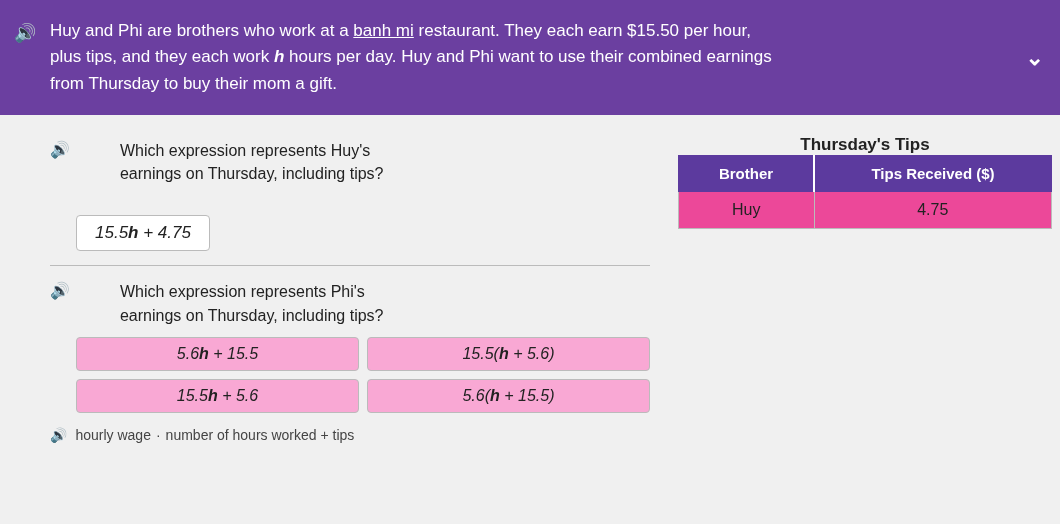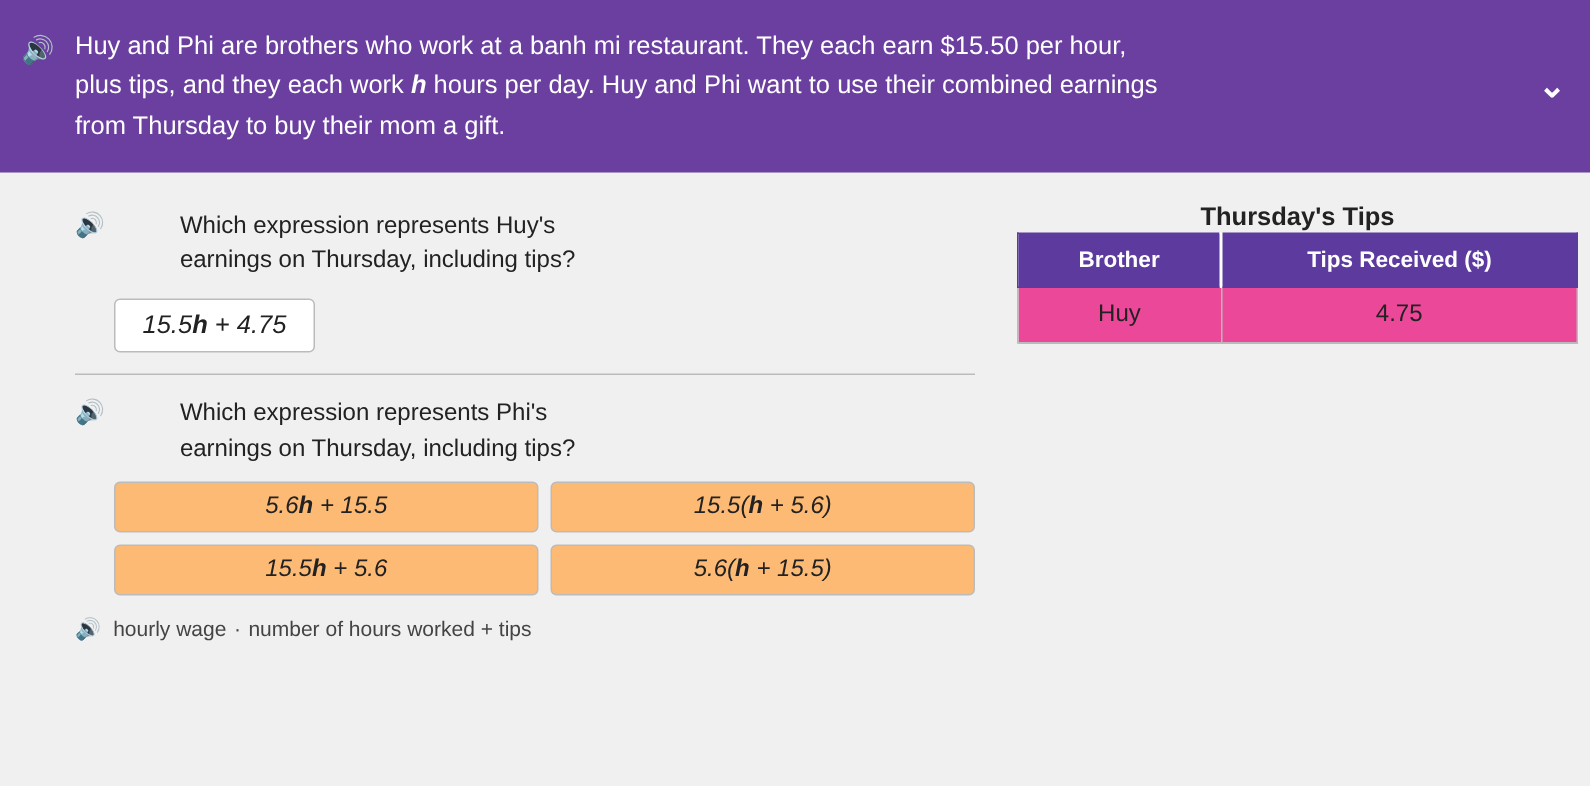--- a/index.html
+++ b/index.html
@@ -28,20 +28,21 @@
     .top-banner .chevron-down {
       position: absolute;
       right: 16px;
       top: 50%;
       transform: translateY(-50%);
       color: white;
       font-size: 22px;
       font-weight: bold;
     }
     .underline {
+      text-decoration: underline;
     }
     .italic {
       font-style: italic;
       font-weight: bold;
     }
     .main-content {
       display: flex;
       background: #f0f0f0;
       height: calc(524px - 110px);
       padding: 0;
@@ -76,41 +77,41 @@
       color: #222;
       line-height: 1.45;
       margin-left: 40px;
     }
     .answer-box {
       background: white;
       border: 1.5px solid #bbb;
       border-radius: 4px;
       padding: 7px 18px;
       font-size: 17px;
-      margin-top: 8px;
+      margin-top: 24px;
       margin-left: 26px;
       display: inline-block;
       color: #222;
       font-style: italic;
     }
     .divider {
       border: none;
       border-top: 1.5px solid #bbb;
       margin: 14px 0 14px 0;
       width: 100%;
     }
     .answer-grid {
       display: grid;
       grid-template-columns: 1fr 1fr;
       gap: 8px;
       margin-top: 10px;
       margin-left: 26px;
     }
     .answer-choice {
-      background: #fdba74;
+      background: #f9a8d4;
       border: 1.5px solid #bbb;
       border-radius: 4px;
       padding: 7px 12px;
       font-size: 16px;
       color: #222;
       text-align: center;
       font-style: italic;
     }
     .hint-row {
       display: flex;

